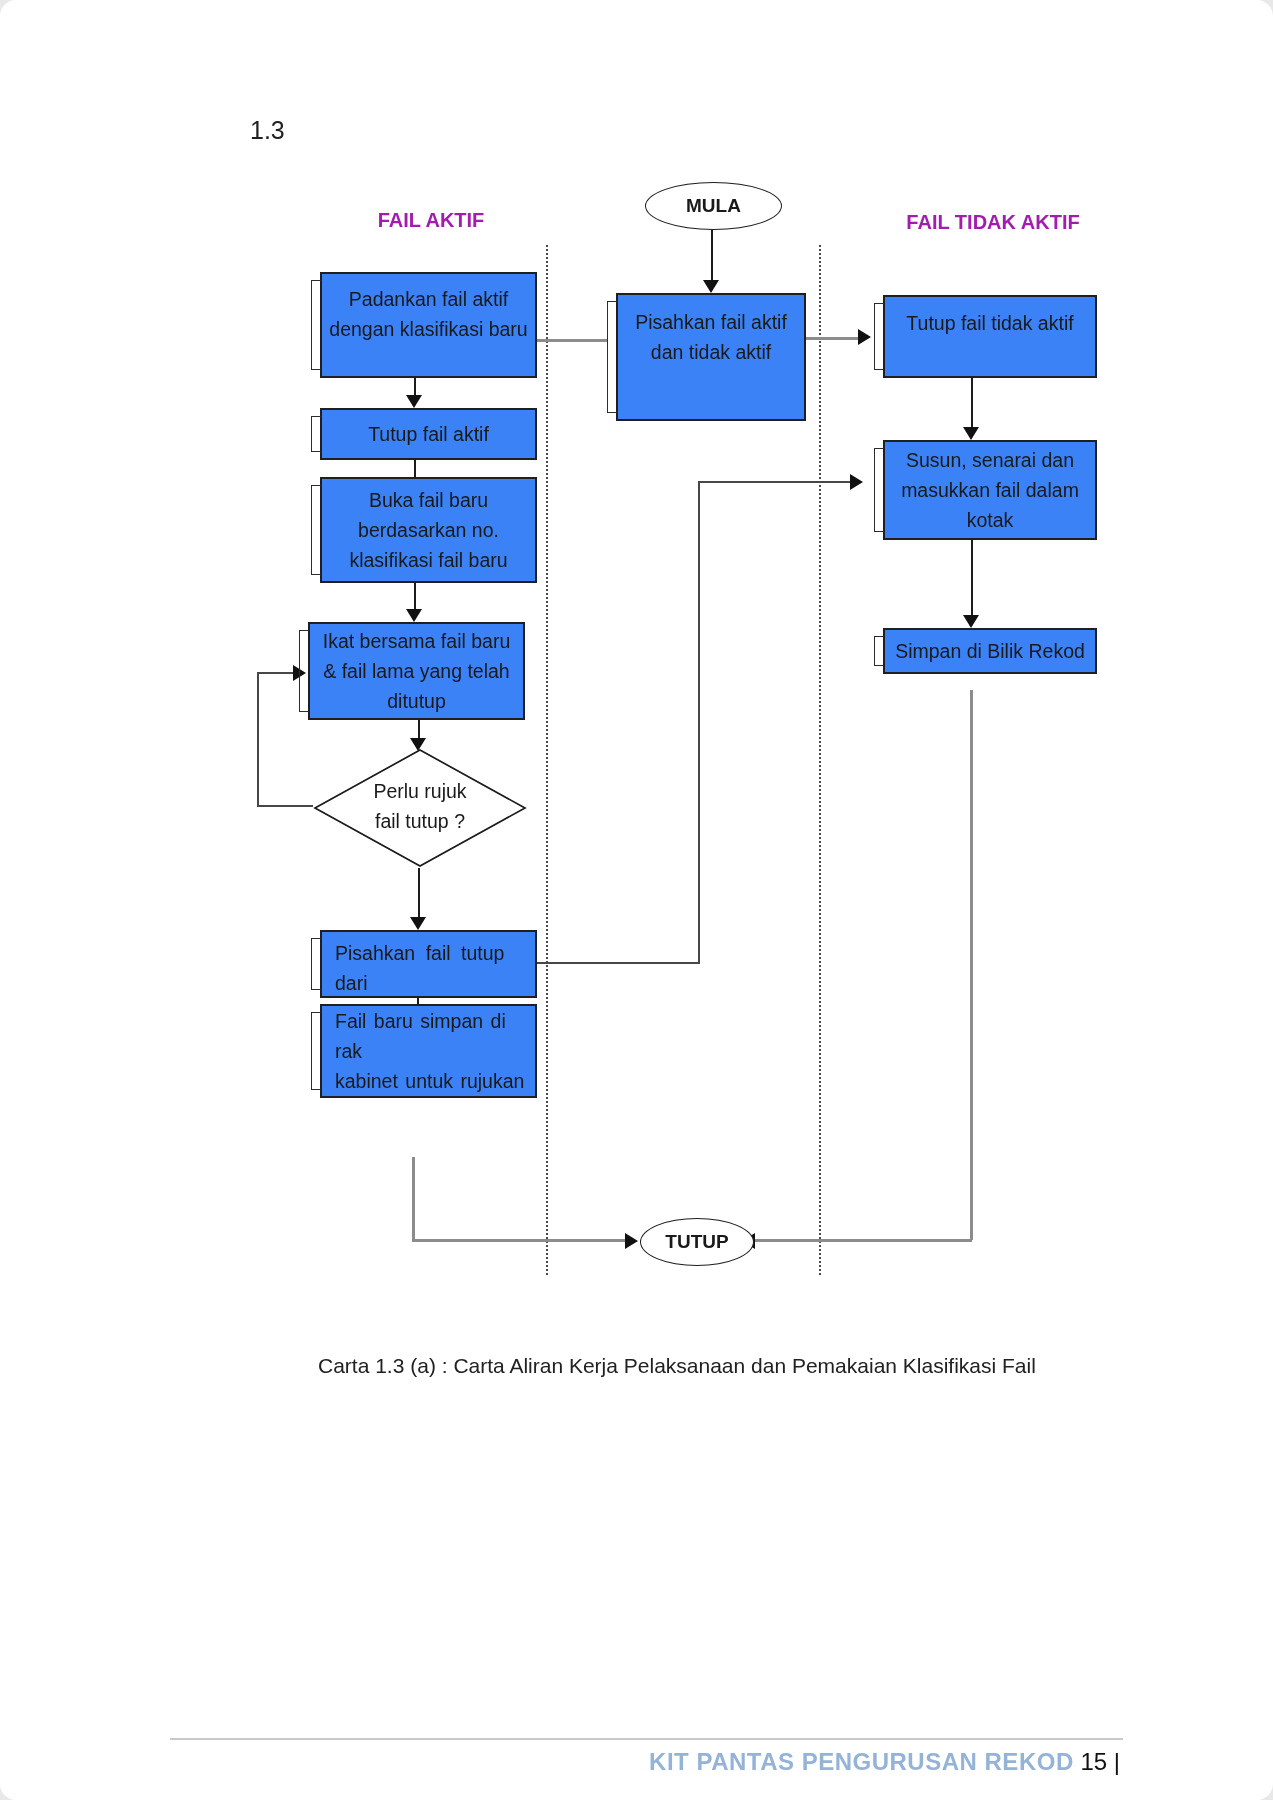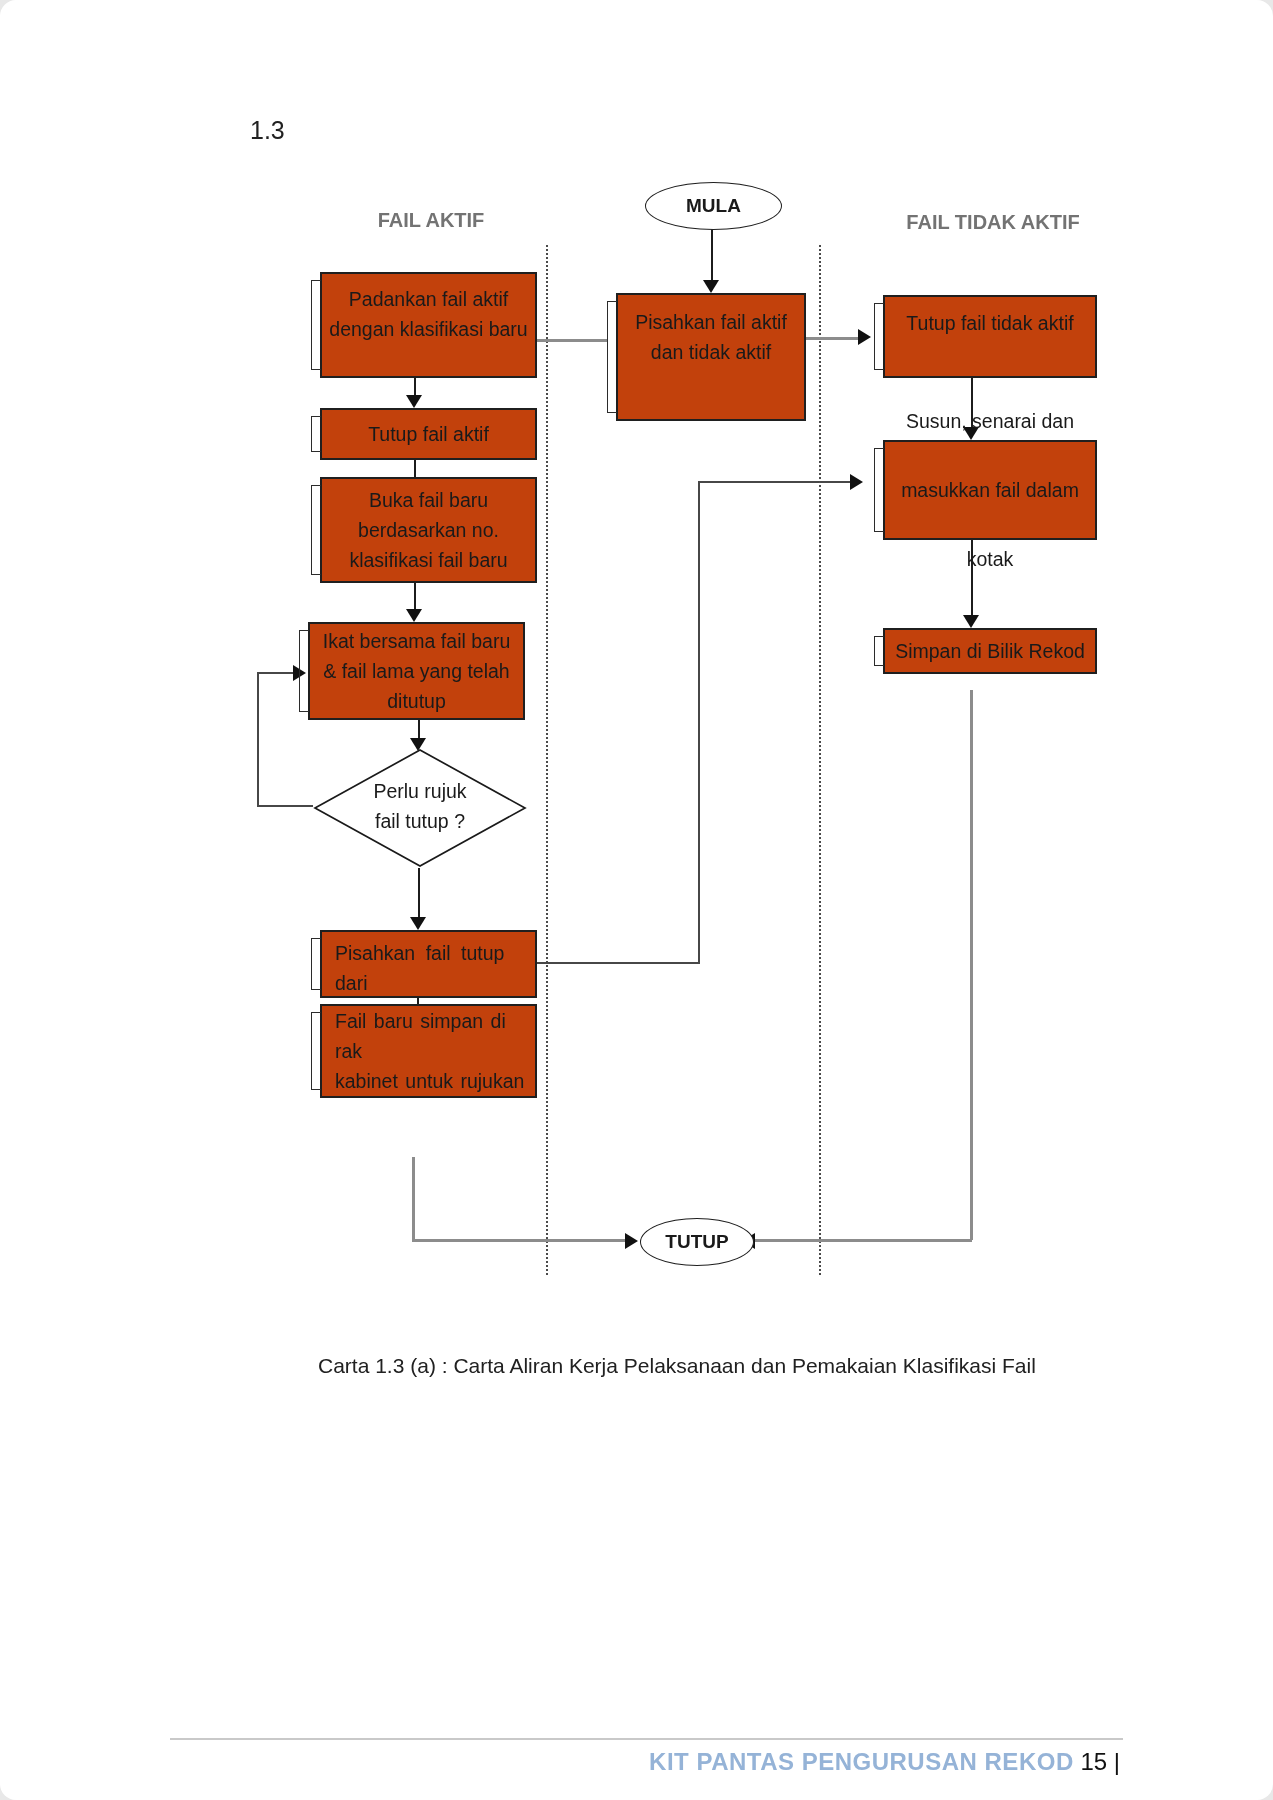--- a/index.html
+++ b/index.html
@@ -5,36 +5,36 @@
   html,body{margin:0;padding:0;background:#e8e8e8;}
   .page{
     position:relative; width:1273px; height:1800px; background:#ffffff;
     margin:0 auto; overflow:hidden;
     font-family:"Liberation Sans","DejaVu Sans",sans-serif; color:#1a1a1a;border-radius:16px;
   }
   
   .title-row{position:absolute; left:250px; top:116px; display:flex; font-size:25px; color:#212121;}
   .title-num{display:inline-block; width:80px;}
   
-  .lane-header{position:absolute; width:220px; text-align:center; font-weight:bold; font-size:20px; color:#737373;}
+  .lane-header{position:absolute; width:220px; text-align:center; font-weight:bold; font-size:20px; color:#a21caf;}
   .lh-left{left:321px; top:209px;}
   .lh-right{left:883px; top:211px;}
   
   .oval{
     position:absolute; border:1.7px solid #1f1f1f; border-radius:50%;
     background:#fff; display:flex; align-items:center; justify-content:center;
     font-weight:bold; font-size:19px; z-index:5;
   }
   .oval-mula{left:645px; top:182px; width:135px; height:46px;}
   .oval-tutup{left:640px; top:1218px; width:112px; height:46px;}
   
   .dotline{position:absolute; width:0; border-left:2px dotted #4a4a4a; z-index:1;}
   
   .pbox{
-    position:absolute; background:#c2410c; border:2px solid #1f1f1f;
+    position:absolute; background:#3b82f6; border:2px solid #1f1f1f;
     font-size:19.5px; line-height:30px; text-align:center; z-index:4;
     box-sizing:border-box;
   }
   .pbox::before{ 
     content:""; position:absolute; left:-11px; top:6px; bottom:6px; width:9px;
     border:1.6px solid #2b2b2b; border-right:none;
   }
   .v-center{display:flex; flex-direction:column; justify-content:center;}
   .t-left{text-align:left; padding-left:13px; padding-right:8px;}
   .wsp div{word-spacing:5px;}
@@ -125,21 +125,21 @@
 
   <div class="pbox" style="left:616px; top:293px; width:190px; height:128px; padding-top:12px;">
     <div>Pisahkan fail aktif</div>
     <div>dan tidak aktif</div>
   </div>
 
   <div class="pbox" style="left:883px; top:295px; width:214px; height:83px; padding-top:11px;">
     <div>Tutup fail tidak aktif</div>
   </div>
 
-  <div class="pbox v-center" style="left:883px; top:440px; width:214px; height:100px;gap:39px;">
+  <div class="pbox v-center" style="left:883px; top:440px; width:214px; height:100px;">
     <div>Susun, senarai dan</div>
     <div>masukkan fail dalam</div>
     <div>kotak</div>
   </div>
 
   <div class="pbox v-center" style="left:883px; top:628px; width:214px; height:46px;justify-content:center;">
     <div>Simpan di Bilik Rekod</div>
   </div>
 
   <div class="vl c-black" style="left:711px; top:227px; height:53px;"></div>

